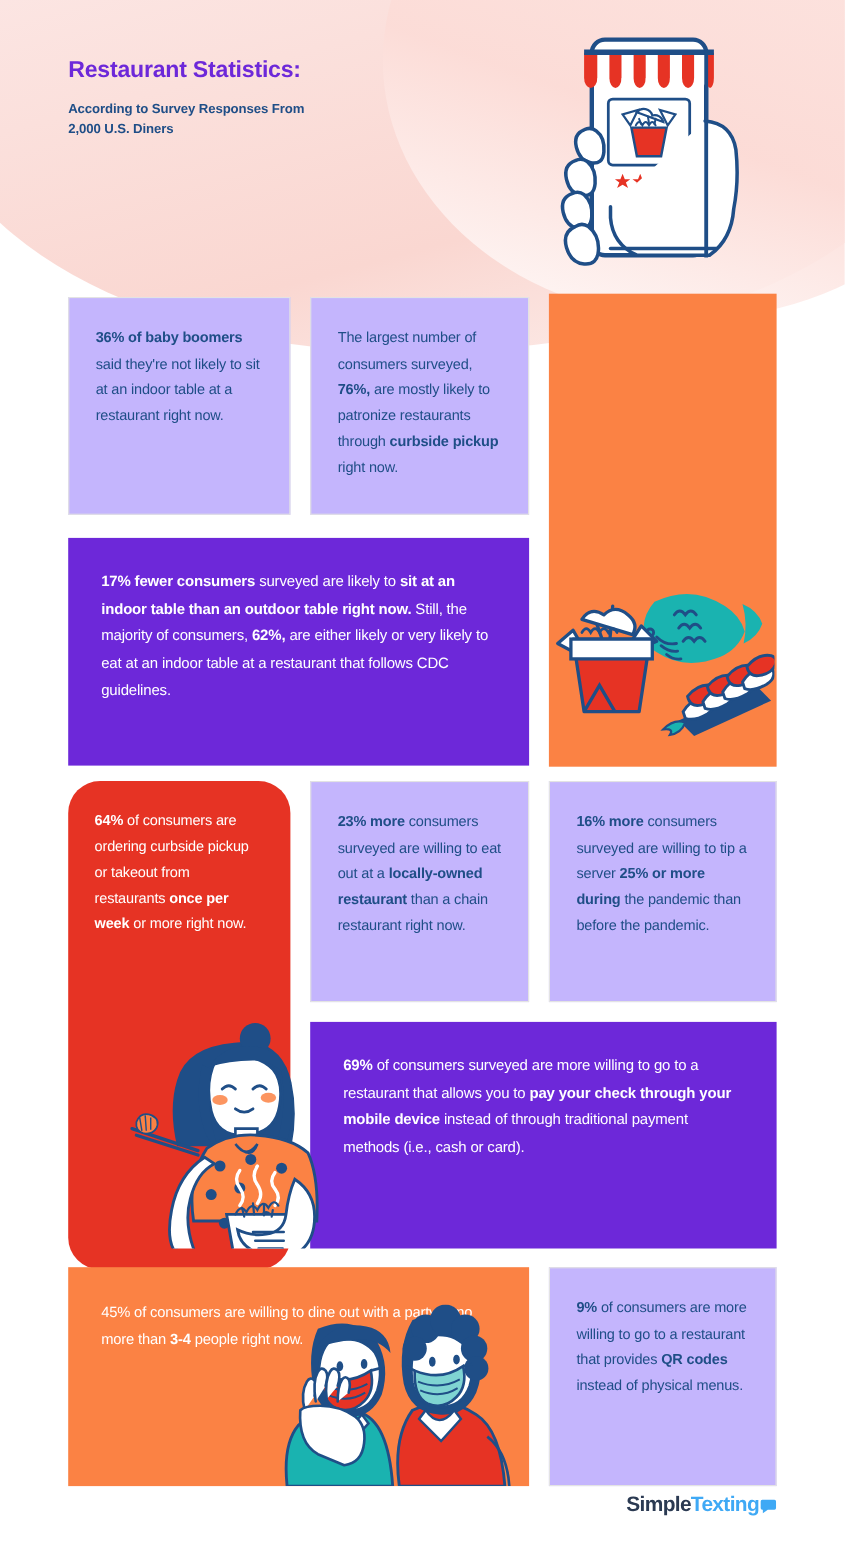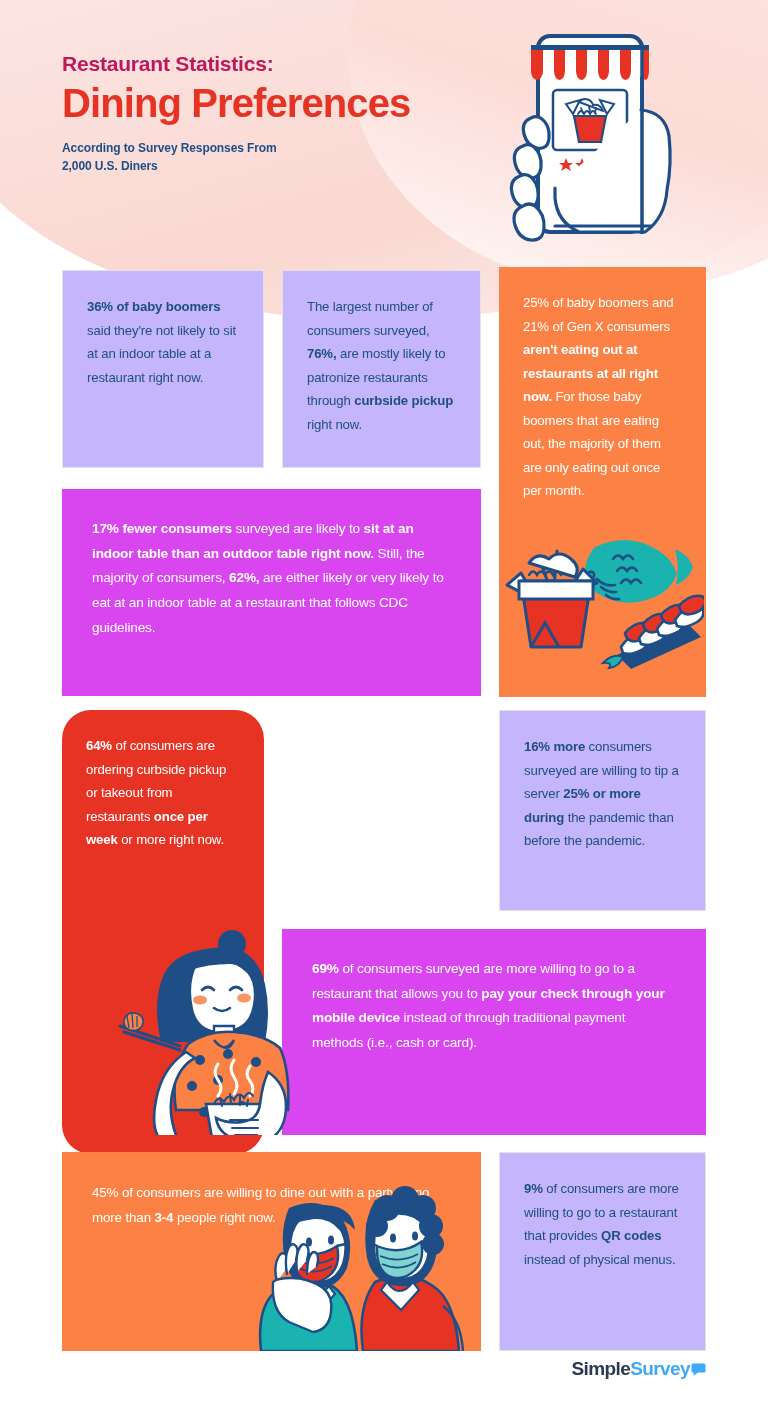--- a/index.html
+++ b/index.html
@@ -51,21 +51,21 @@
   
   .header {
     position: absolute;
     left: 62px; top: 52px;
     width: 430px;
     z-index: 3;
   }
   .eyebrow {
     font-size: 21px;
     font-weight: bold;
-    color: #be185d;
+    color: #6d28d9;
     letter-spacing: -0.2px;
     margin-bottom: 6px;
   }
   .headline {
     font-size: 40px;
     line-height: 1.08;
     font-weight: bold;
     color: #e63324;
     letter-spacing: -0.9px;
     margin-bottom: 14px;
@@ -90,21 +90,21 @@
   .card {
     position: absolute;
     z-index: 3;
     overflow: hidden;
   }
   .card-white {
     background: #c4b5fd;
     border: 1px solid #e3e3e3;
   }
   .card-orange { background: #fb8244; }
-  .card-teal   { background: #d946ef; }
+  .card-teal   { background: #6d28d9; }
   .card-red    { background: #e63324; }
 
   .card-body {
     font-size: 13.2px;
     line-height: 1.78;
     letter-spacing: -0.15px;
   }
   .card-white .card-body { color: #1f4e87; }
   .card-orange .card-body,
   .card-teal .card-body,
@@ -163,21 +163,20 @@
 <div class="page">
 
   <div class="blush-wrap">
     <div class="blush"></div>
     <div class="blush2"></div>
   </div>
 
   <div class="header">
     <div class="eyebrow">Restaurant Statistics:</div>
     <div class="headline">
-      <div>Dining Preferences</div>
     </div>
     <div class="subhead">
       <div>According to Survey Responses From</div>
       <div>2,000 U.S. Diners</div>
     </div>
   </div>
 
   <div class="phone-illo">
     <svg viewBox="0 0 230 258" width="230" height="258" aria-hidden="true">
 
@@ -249,21 +248,20 @@
 
   <div class="card card-white" id="card-36">
     <div class="card-body pad-sm"><b>36% of baby boomers</b> said they're not likely to sit at an indoor table at a restaurant right now.</div>
   </div>
 
   <div class="card card-white" id="card-37">
     <div class="card-body pad-sm">The largest number of consumers surveyed, <b>76%,</b> are mostly likely to patronize restaurants through <b>curbside pickup</b> right now.</div>
   </div>
 
   <div class="card card-orange" id="card-25">
-    <div class="card-body pad-sm">25% of baby boomers and 21% of Gen X consumers <b>aren't eating out at restaurants at all right now.</b> For those baby boomers that are eating out, the majority of them are only eating out once per month.</div>
     <div class="illo-abs" id="food-illo">
       <svg viewBox="0 0 205 170" width="205" height="170" aria-hidden="true">
 
         <g>
           <path d="M96 22 q34 -16 64 4 q14 9 18 23 q-6 16 -22 23 q-32 13 -58 -4 q-14 -9 -12 -23 q1 -13 10 -23 z" fill="#1ab3b0"></path>
           <path d="M176 24 q14 6 18 18 q-4 12 -17 18 q4 -18 -1 -36 z" fill="#1ab3b0"></path>
           <g stroke="#1f4e87" stroke-width="2.6" fill="none" stroke-linecap="round">
             <path d="M114 34 q5 -7 10 0 q5 -7 10 0"></path>
             <path d="M118 46 q5 -7 10 0 q5 -7 10 0"></path>
             <path d="M122 58 q5 -7 10 0 q5 -7 10 0"></path>
@@ -316,20 +314,23 @@
   </div>
 
   <div class="card card-teal" id="card-17">
     <div class="card-body pad-lg"><b>17% fewer consumers</b> surveyed are likely to <b>sit at an indoor table than an outdoor table right now.</b> Still, the majority of consumers, <b>62%,</b> are either likely or very likely to eat at an indoor table at a restaurant that follows CDC guidelines.</div>
   </div>
 
   <div class="card card-red" id="card-64">
     <div class="card-body pad-sm"><b>64%</b> of consumers are ordering curbside pickup or takeout from restaurants <b>once per week</b> or more right now.</div>
   </div>
 
+  <div class="card card-white" id="card-23">
+    <div class="card-body pad-sm"><b>23% more</b> consumers surveyed are willing to eat out at a <b>locally-owned restaurant</b> than a chain restaurant right now.</div>
+  </div>
 
   <div class="card card-white" id="card-16">
     <div class="card-body pad-sm"><b>16% more</b> consumers surveyed are willing to tip a server <b>25% or more during</b> the pandemic than before the pandemic.</div>
   </div>
 
   <div class="card card-teal" id="card-82">
     <div class="card-body pad-lg"><b>69%</b> of consumers surveyed are more willing to go to a restaurant that allows you to <b>pay your check through your mobile device</b> instead of through traditional payment methods (i.e., cash or card).</div>
   </div>
 
   <div class="illo-abs" id="woman-illo" style="top:920px; left:118px;">
@@ -478,21 +479,21 @@
     </div>
   </div>
 
   <div class="card card-white" id="card-80">
     <div class="card-body pad-sm"><b>9%</b> of consumers are more willing to go to a restaurant that provides <b>QR codes</b> instead of physical menus.</div>
   </div>
 
   <div class="footer">
     <div class="logo-text">
       <span class="logo-simple">Simple</span>
-        <span class="logo-texting">Survey</span>
+        <span class="logo-texting">Texting</span>
       <span class="logo-bubble">
         <svg width="15" height="15" viewBox="0 0 15 15" aria-hidden="true">
           <path d="M2 1.5 h11 a1.5 1.5 0 0 1 1.5 1.5 v6 a1.5 1.5 0 0 1 -1.5 1.5 h-6 l-4.5 3.2 v-3.2 h-0.5 a1.5 1.5 0 0 1 -1.5 -1.5 v-6 a1.5 1.5 0 0 1 1.5 -1.5 z" fill="#3fa9f5"></path>
         </svg>
       </span>
     </div>
   </div>
 
 </div>
 

